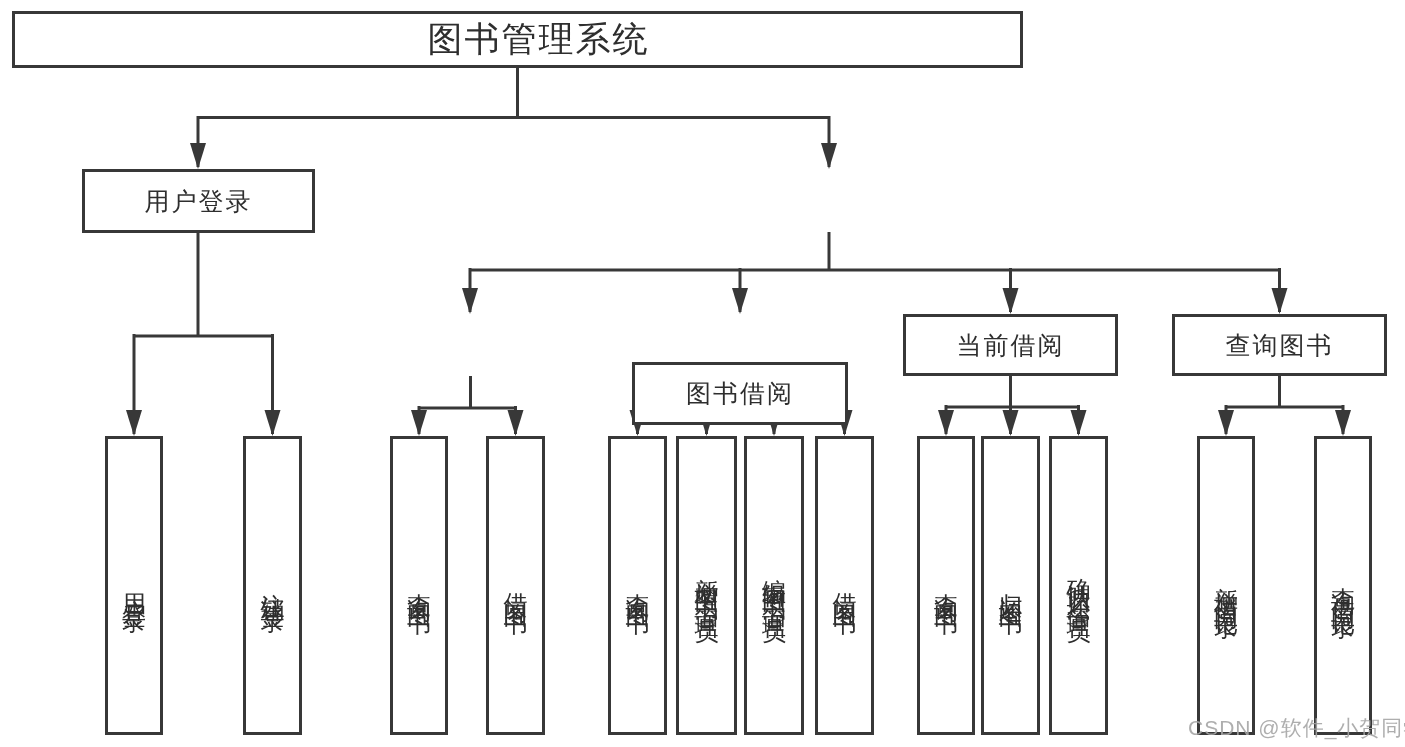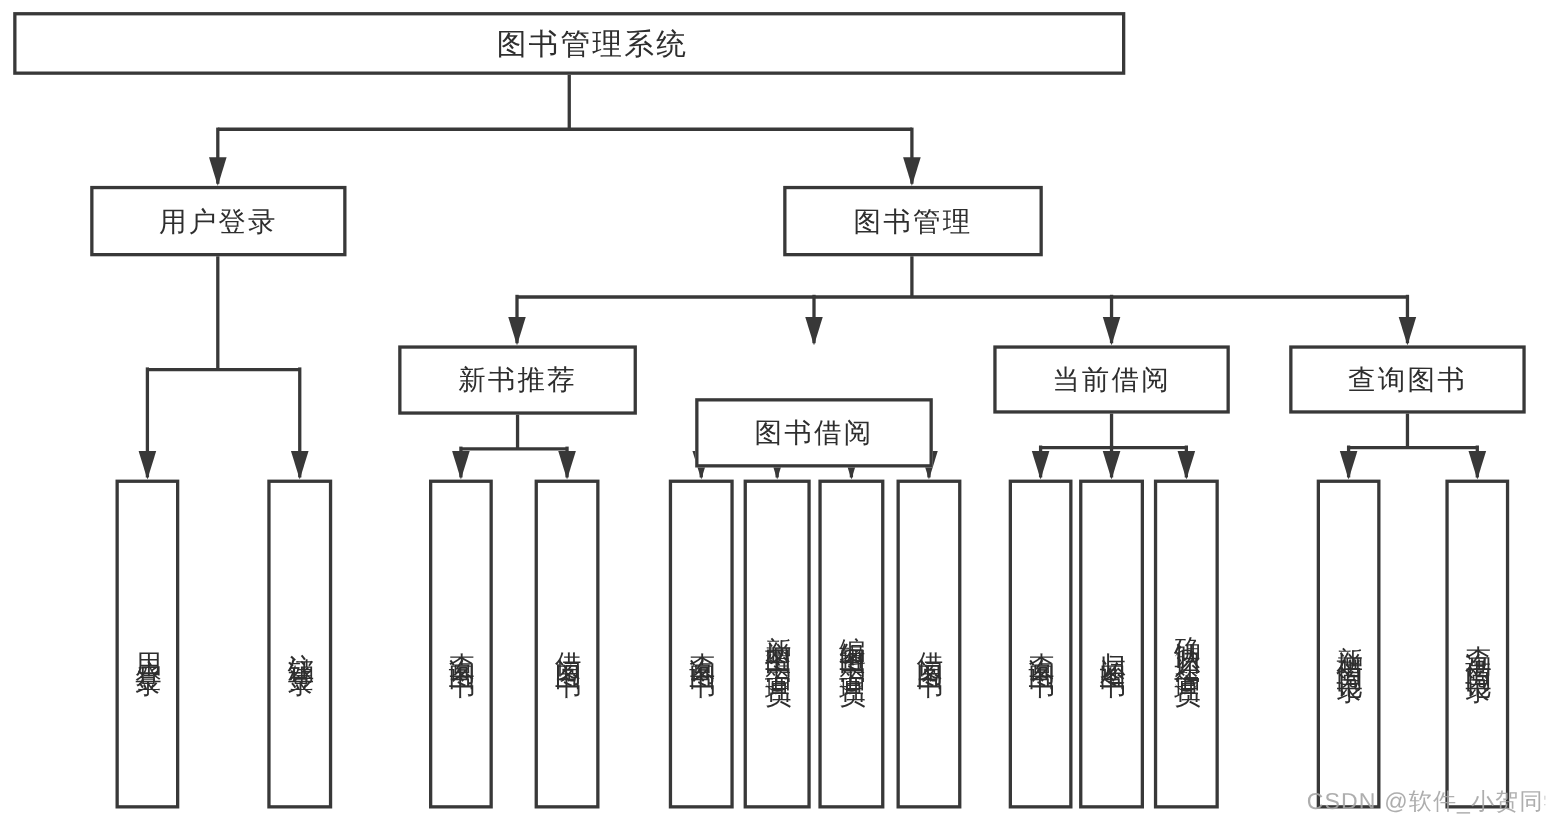--- a/index.html
+++ b/index.html
@@ -16,21 +16,21 @@
     box-sizing:border-box;
     border:3px solid #383838;
     background:#ffffff;
     display:flex;
     align-items:center;
     justify-content:center;
     color:#2e2e2e;
     z-index:2;
   }
   .box { font-size:25px; letter-spacing:2px; white-space:nowrap; }
-  .box.root { font-size:27px;padding-left:42px; }
+  .box.root { font-size:35px;padding-left:42px; }
   .vbox {
     writing-mode:vertical-rl;
     text-orientation:mixed;
     font-size:24px;
     letter-spacing:6px;
     line-height:1;
     padding:6px 0;
     white-space:nowrap;
   }
   #watermark {
@@ -94,23 +94,21 @@
       <line x1="1279.5" y1="375" x2="1279.5" y2="407"></line>
       <line x1="1226" y1="407" x2="1343" y2="407"></line>
       <line x1="1226" y1="405" x2="1226" y2="434" marker-end="url(#ah)"></line>
       <line x1="1343" y1="405" x2="1343" y2="434" marker-end="url(#ah)"></line>
     </g>
   </svg>
 
   <div class="box root" style="left:12px; top:11px; width:1011px; height:57px;">图书管理系统</div>
 
   <div class="box" style="left:82px; top:169px; width:233px; height:64px;">用户登录</div>
-  <div class="box" style="left:712px; top:169px; width:236px; height:64px;">图书管理</div>
 
-  <div class="box" style="left:362px; top:314px; width:217px; height:63px;">新书推荐</div>
   <div class="box" style="left:632px; top:314px; width:216px; height:63px;margin-top:48px;">图书借阅</div>
   <div class="box" style="left:903px; top:314px; width:215px; height:62px;">当前借阅</div>
   <div class="box" style="left:1172px; top:314px; width:215px; height:62px;">查询图书</div>
 
   <div class="vbox" style="left:105px; top:436px; width:58px; height:299px;">用户登录</div>
   <div class="vbox" style="left:243px; top:436px; width:59px; height:299px;">注销登录</div>
 
   <div class="vbox" style="left:390px; top:436px; width:58px; height:299px;">查询图书</div>
   <div class="vbox" style="left:486px; top:436px; width:59px; height:299px;">借阅图书</div>
 

